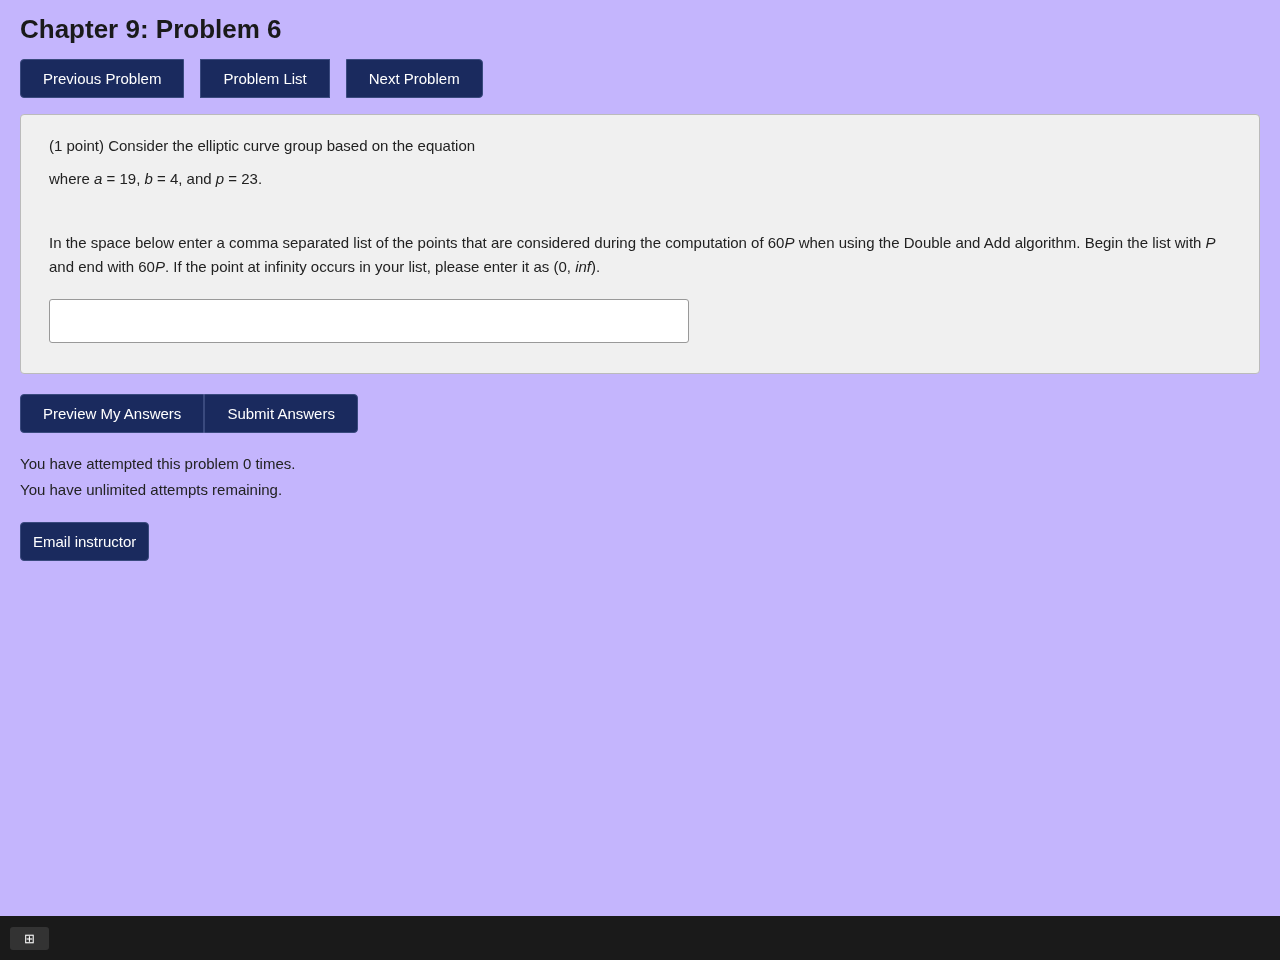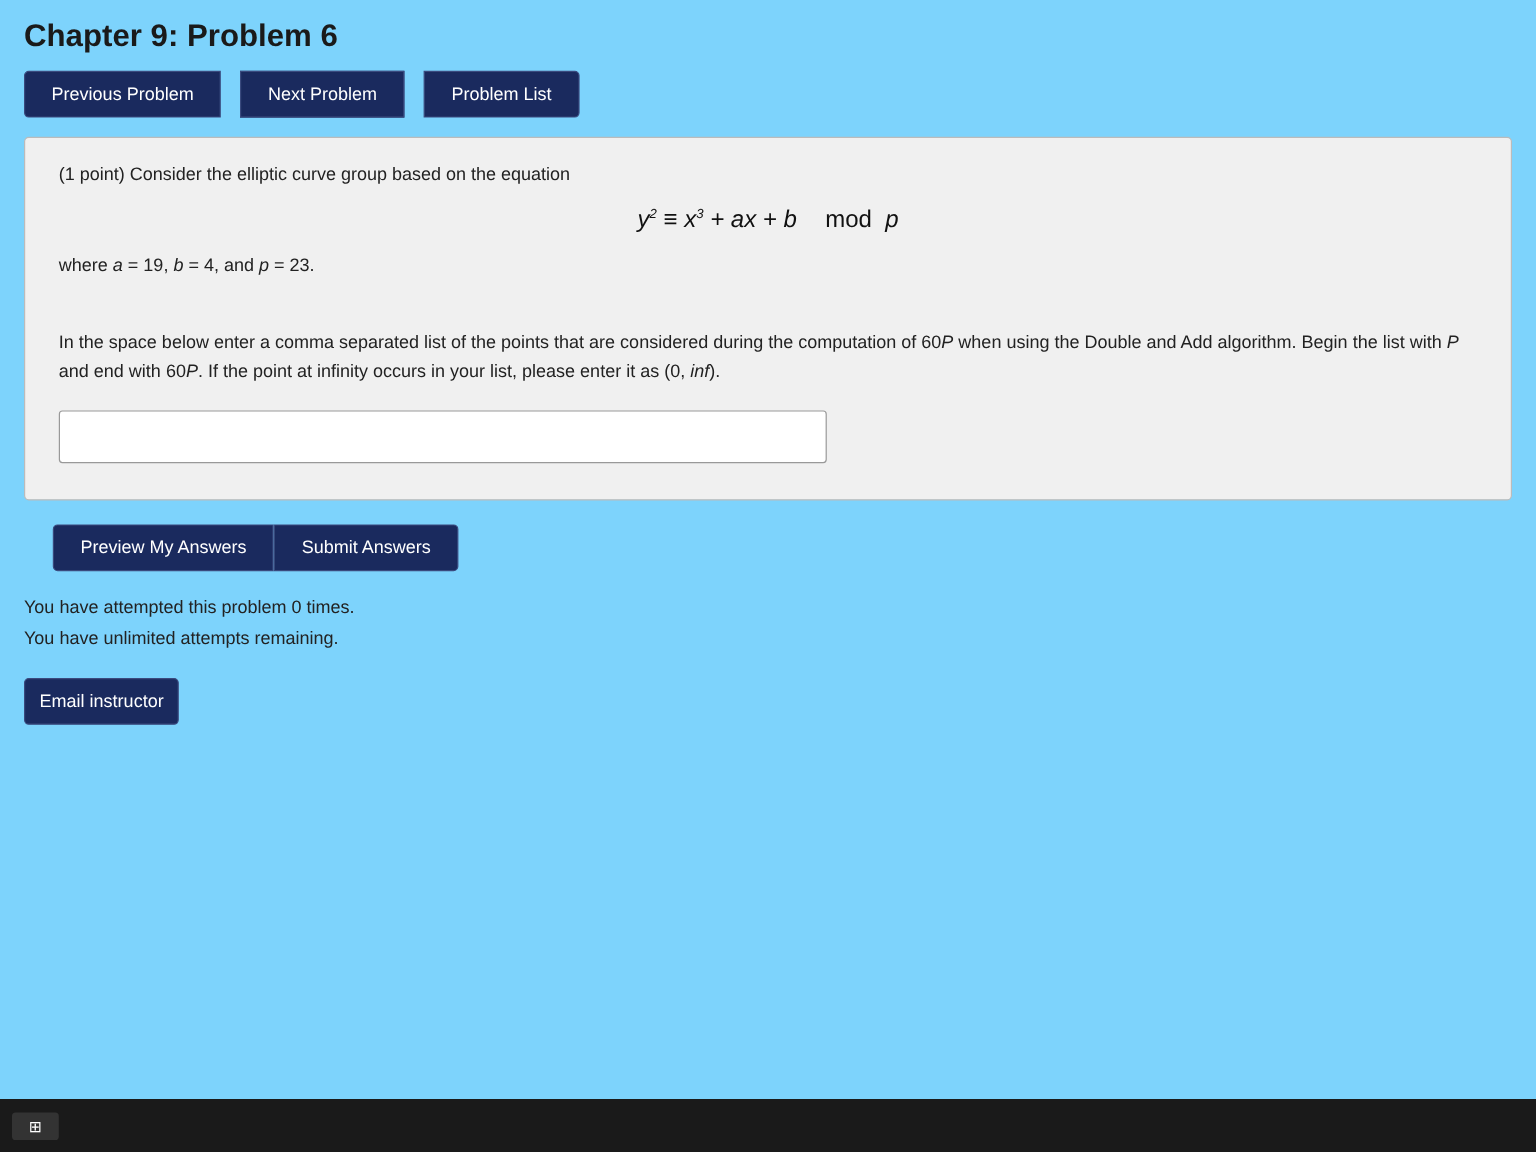--- a/index.html
+++ b/index.html
@@ -11,21 +11,21 @@
     body {
       background-color: #d0d0d0;
       font-family: Arial, sans-serif;
       font-size: 15px;
       color: #222;
       min-height: 960px;
       width: 1280px;
     }
 
     .page-wrapper {
-      background-color: #7dd3fc;
+      background-color: #c4b5fd;
       padding: 10px 20px 20px 20px;
       min-height: 960px;
     }
 
     .page-title {
       font-size: 26px;
       font-weight: bold;
       color: #1a1a1a;
       margin-bottom: 14px;
       padding-top: 4px;
@@ -127,21 +127,20 @@
       color: #fff;
       border: 1px solid #3a4a7e;
       padding: 10px 22px;
       font-size: 15px;
       cursor: pointer;
       font-weight: normal;
     }
 
     .bottom-btn:first-child {
       border-radius: 4px 0 0 4px;
-      margin-left: 24px;
     }
 
     .bottom-btn:last-child {
       border-radius: 0 4px 4px 0;
     }
 
     .attempt-info {
       font-size: 15px;
       color: #222;
       margin-bottom: 6px;
@@ -193,34 +192,28 @@
   </style>
 </head>
 <body>
 
 <div class="page-wrapper">
 
   <div class="page-title">Chapter 9: Problem 6</div>
 
   <div class="nav-buttons">
     <button class="nav-btn">Previous Problem</button>
+    <button class="nav-btn">Problem List</button>
     <button class="nav-btn">Next Problem</button>
-    <button class="nav-btn">Problem List</button>
   </div>
 
   <div class="problem-box">
 
     <div class="problem-intro">(1 point) Consider the elliptic curve group based on the equation</div>
 
-    <div class="equation-block">
-      <span class="math-italic">
-        y<sup>2</sup> ≡ x<sup>3</sup> + ax + b
-      </span>
-      <span class="mod-text">mod &nbsp;<span class="math-italic">p</span></span>
-    </div>
 
     <div class="params-line">
       where <span class="math-italic">a</span> = 19, <span class="math-italic">b</span> = 4, and <span class="math-italic">p</span> = 23.
     </div>
 
 
     <div class="instruction-text">
       In the space below enter a comma separated list of the points that are considered during the computation of 60<span class="math-italic">P</span> when using the Double and Add algorithm. Begin the list with <span class="math-italic">P</span> and end with 60<span class="math-italic">P</span>. If the point at infinity occurs in your list, please enter it as (0, <span class="math-italic">inf</span>).
     </div>
 

